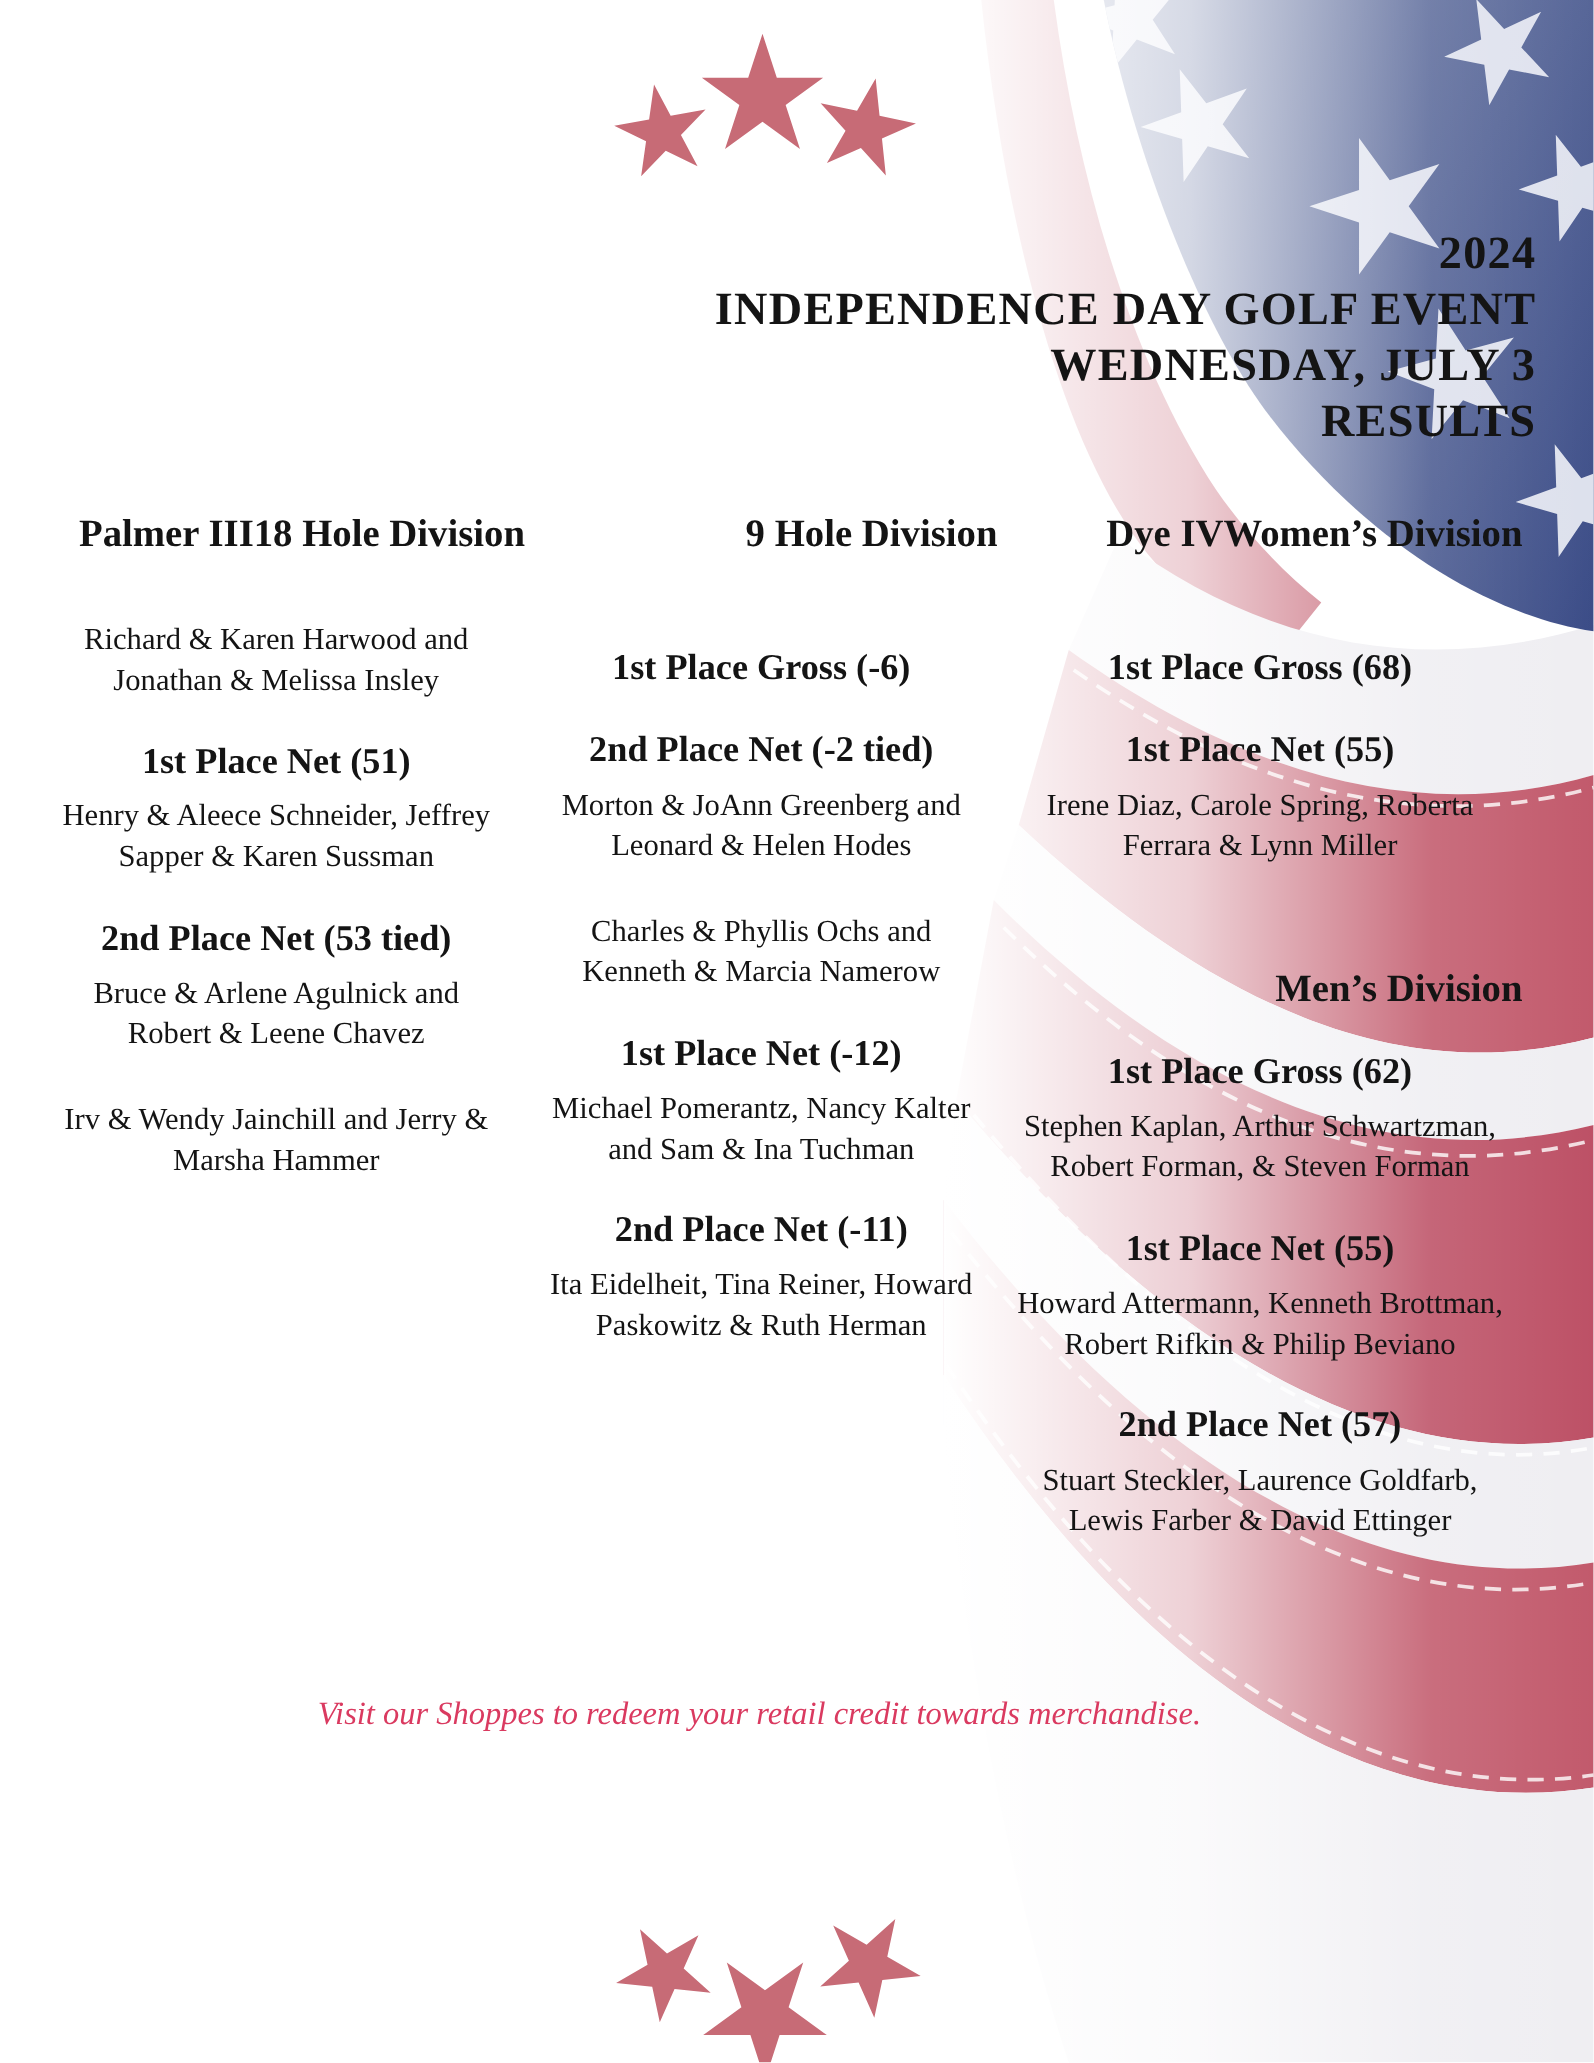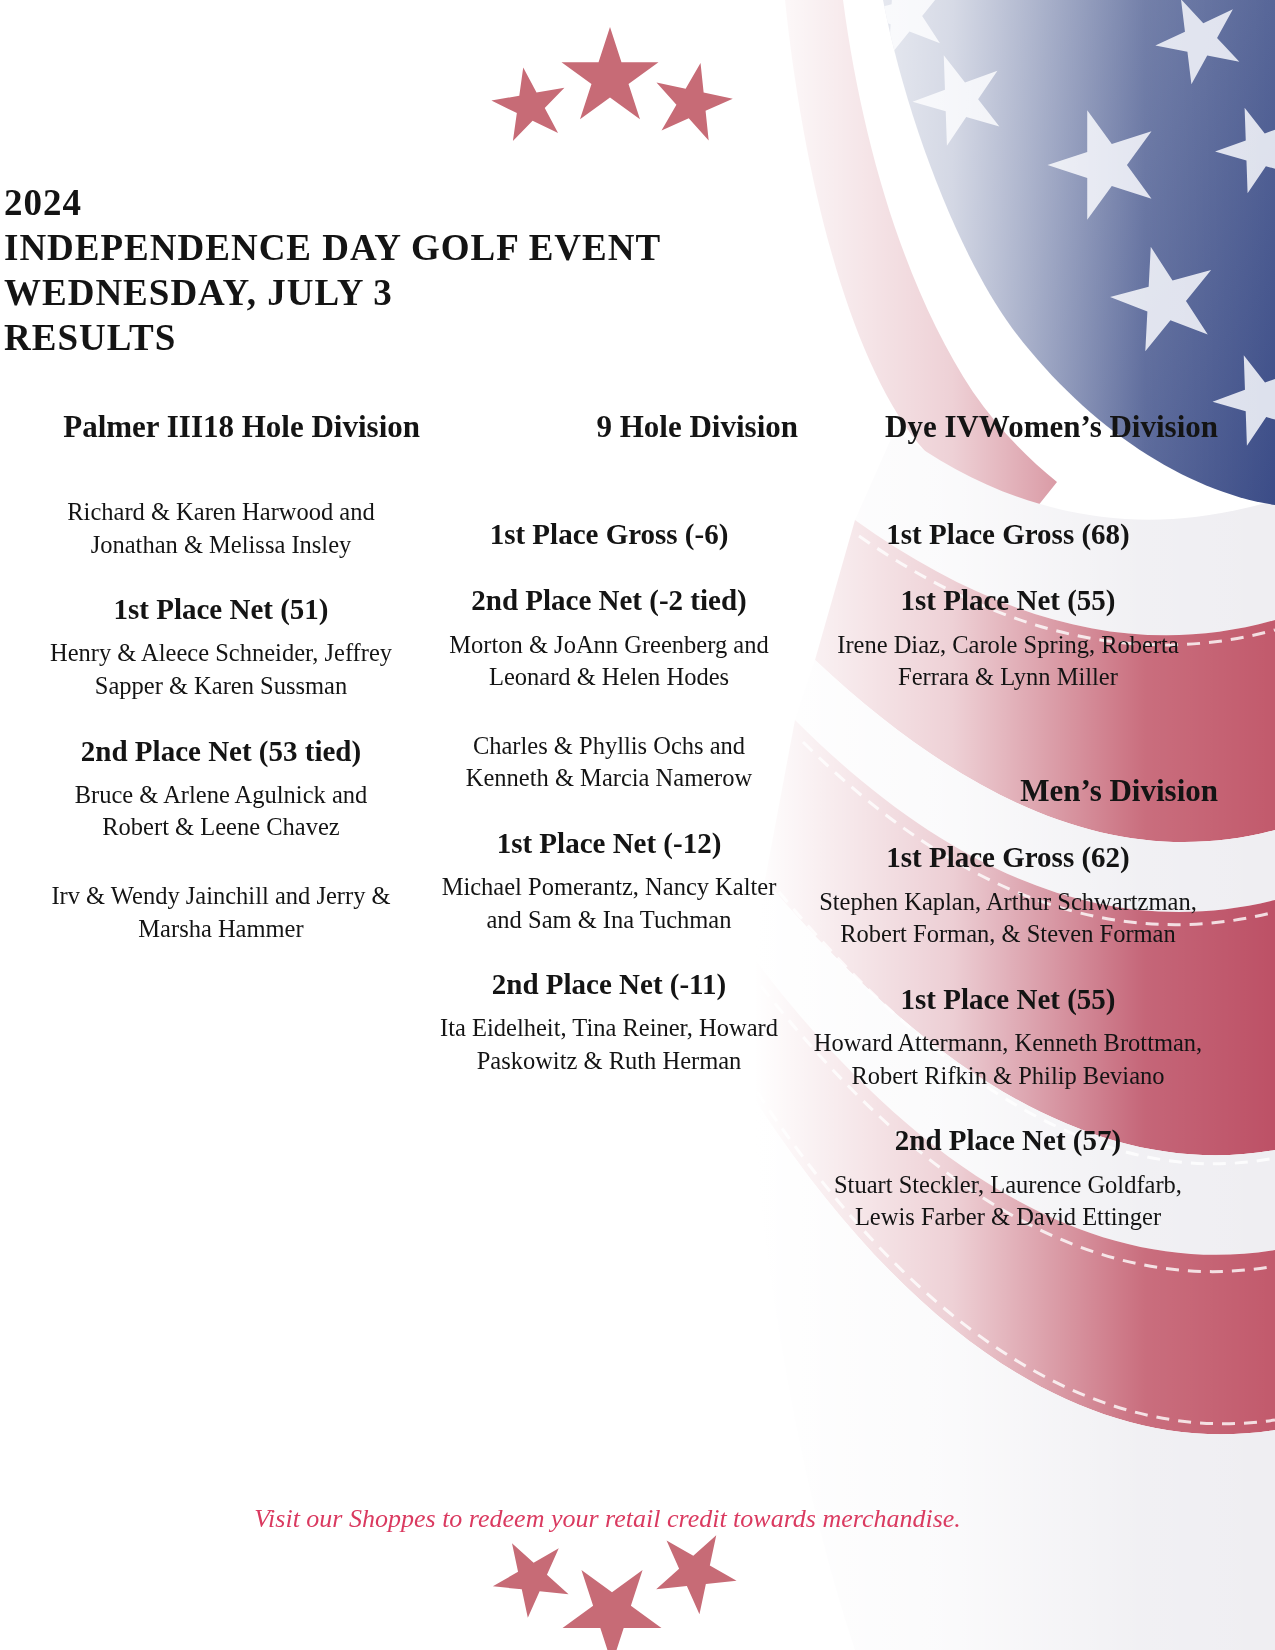--- a/index.html
+++ b/index.html
@@ -15,34 +15,34 @@
   .flag .white{fill:var(--flag_white,#efeef2);}
   .flag .stitch{fill:none;stroke:#ffffff;stroke-width:3;stroke-dasharray:13 9;opacity:.8;}
   .flag .fstar{fill:#e9ecf4;opacity:.93;}
   
   .stars-top,.stars-bottom{position:absolute;left:452px;width:320px;height:152px;z-index:3;}
   .stars-top{top:14px;}
   .stars-bottom{top:1498px;}
   .accent-star{fill:var(--star,#c76b76);}
   
   .content{position:relative;z-index:2;}
-  .title{position:absolute;top:180px;left:4px;width:1215px;text-align:left;
+  .title{position:absolute;top:180px;left:14px;width:1215px;text-align:right;
          font-weight:bold;font-size:37px;line-height:45px;letter-spacing:1px;}
   .cols{position:absolute;top:408px;left:22px;width:1196px;display:grid;
         grid-template-columns:398px 378px 420px;}
   .col{text-align:center;}
   .div-header{font-weight:bold;font-size:31px;line-height:1.22;min-height:78px;
               display:flex;flex-direction:row;justify-content:flex-end;}
   .division + .division{margin-top:78px;}
   .division + .division .div-header{min-height:0;}
   .section-heading{font-weight:bold;font-size:29px;line-height:1.25;margin-top:30px;}
   .entry{font-size:24.5px;line-height:1.33;margin:10px 0 0 0;padding:0 18px;text-align:center;}
   .entry + .entry{margin-top:36px;}
   .col-3 .entry{padding:0 14px;}
-  .footer-note{position:absolute;top:1504px;left:0;width:1215px;text-align:center;
+  .footer-note{position:absolute;top:1356px;left:0;width:1215px;text-align:center;
                font-style:italic;font-size:26px;color:var(--footer_text,#da3a60);z-index:2;}
 </style>
 </head>
 <body>
 
 <svg class="flag" viewBox="0 0 520 1650" aria-hidden="true">
   <defs>
     <polygon id="starPoly" points="50,0 61.23,34.55 97.55,34.55 68.16,55.9 79.39,90.45 50,69.1 20.61,90.45 31.84,55.9 2.45,34.55 38.77,34.55"></polygon>
     <linearGradient id="gBlue" x1="0" y1="0" x2="1" y2="1">
       <stop offset="0" stop-color="#7380a9"></stop>

